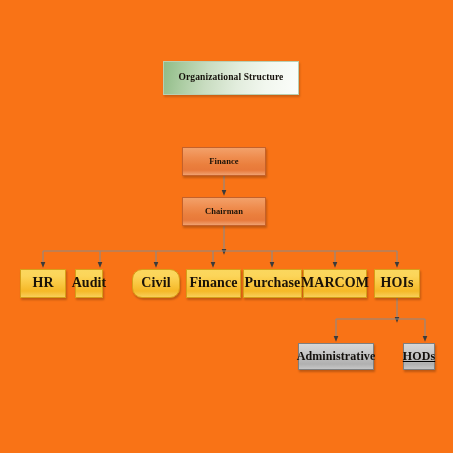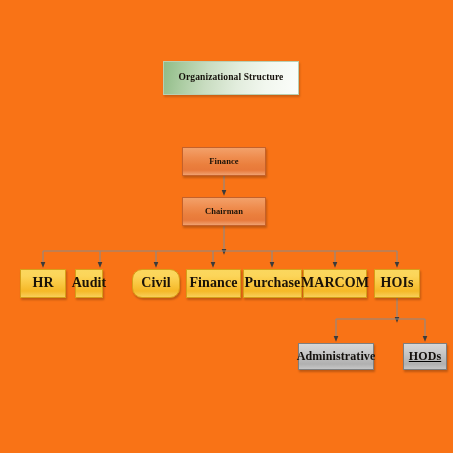--- a/index.html
+++ b/index.html
@@ -181,17 +181,17 @@
   </div>
 
   <div class="node node-gold" style="left:374px; width:46px;">
     <span class="node-label">HOIs</span>
   </div>
 
   <div class="node node-gray" style="left:298px; width:76px;">
     <span class="node-label">Administrative</span>
   </div>
 
-  <div class="node node-gray" style="left:403px; width:44px;text-decoration:underline;">
+  <div class="node node-gray" style="left:403px; width:32px;text-decoration:underline;">
     <span class="node-label">HODs</span>
   </div>
 
 </div>
 
 </body></html>

